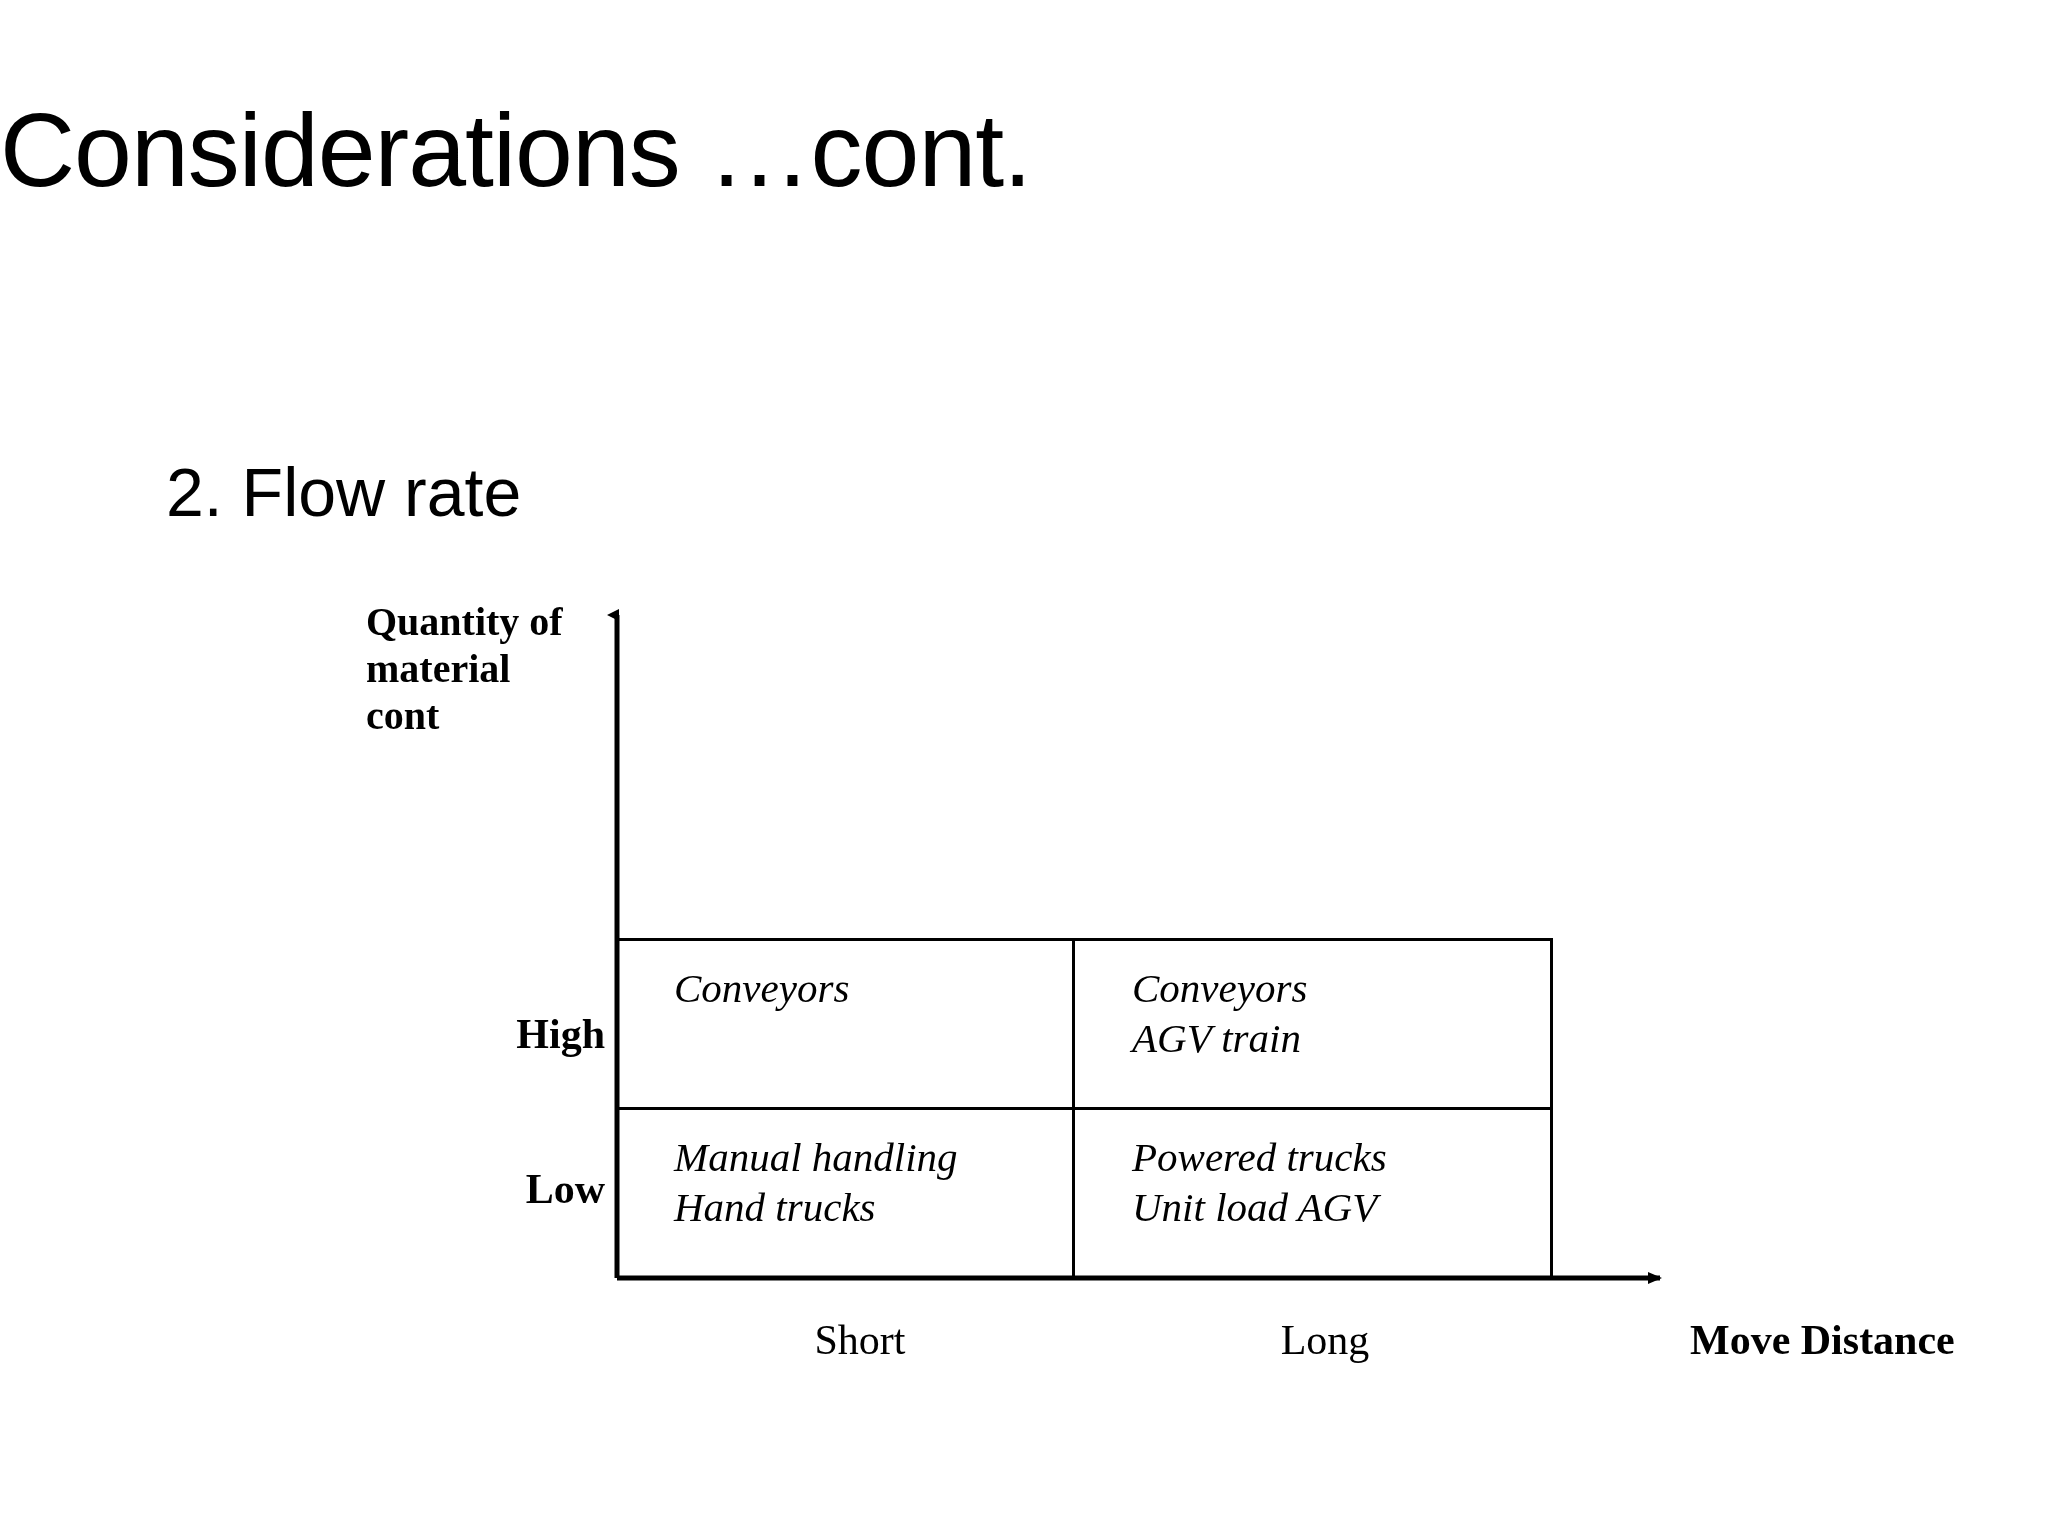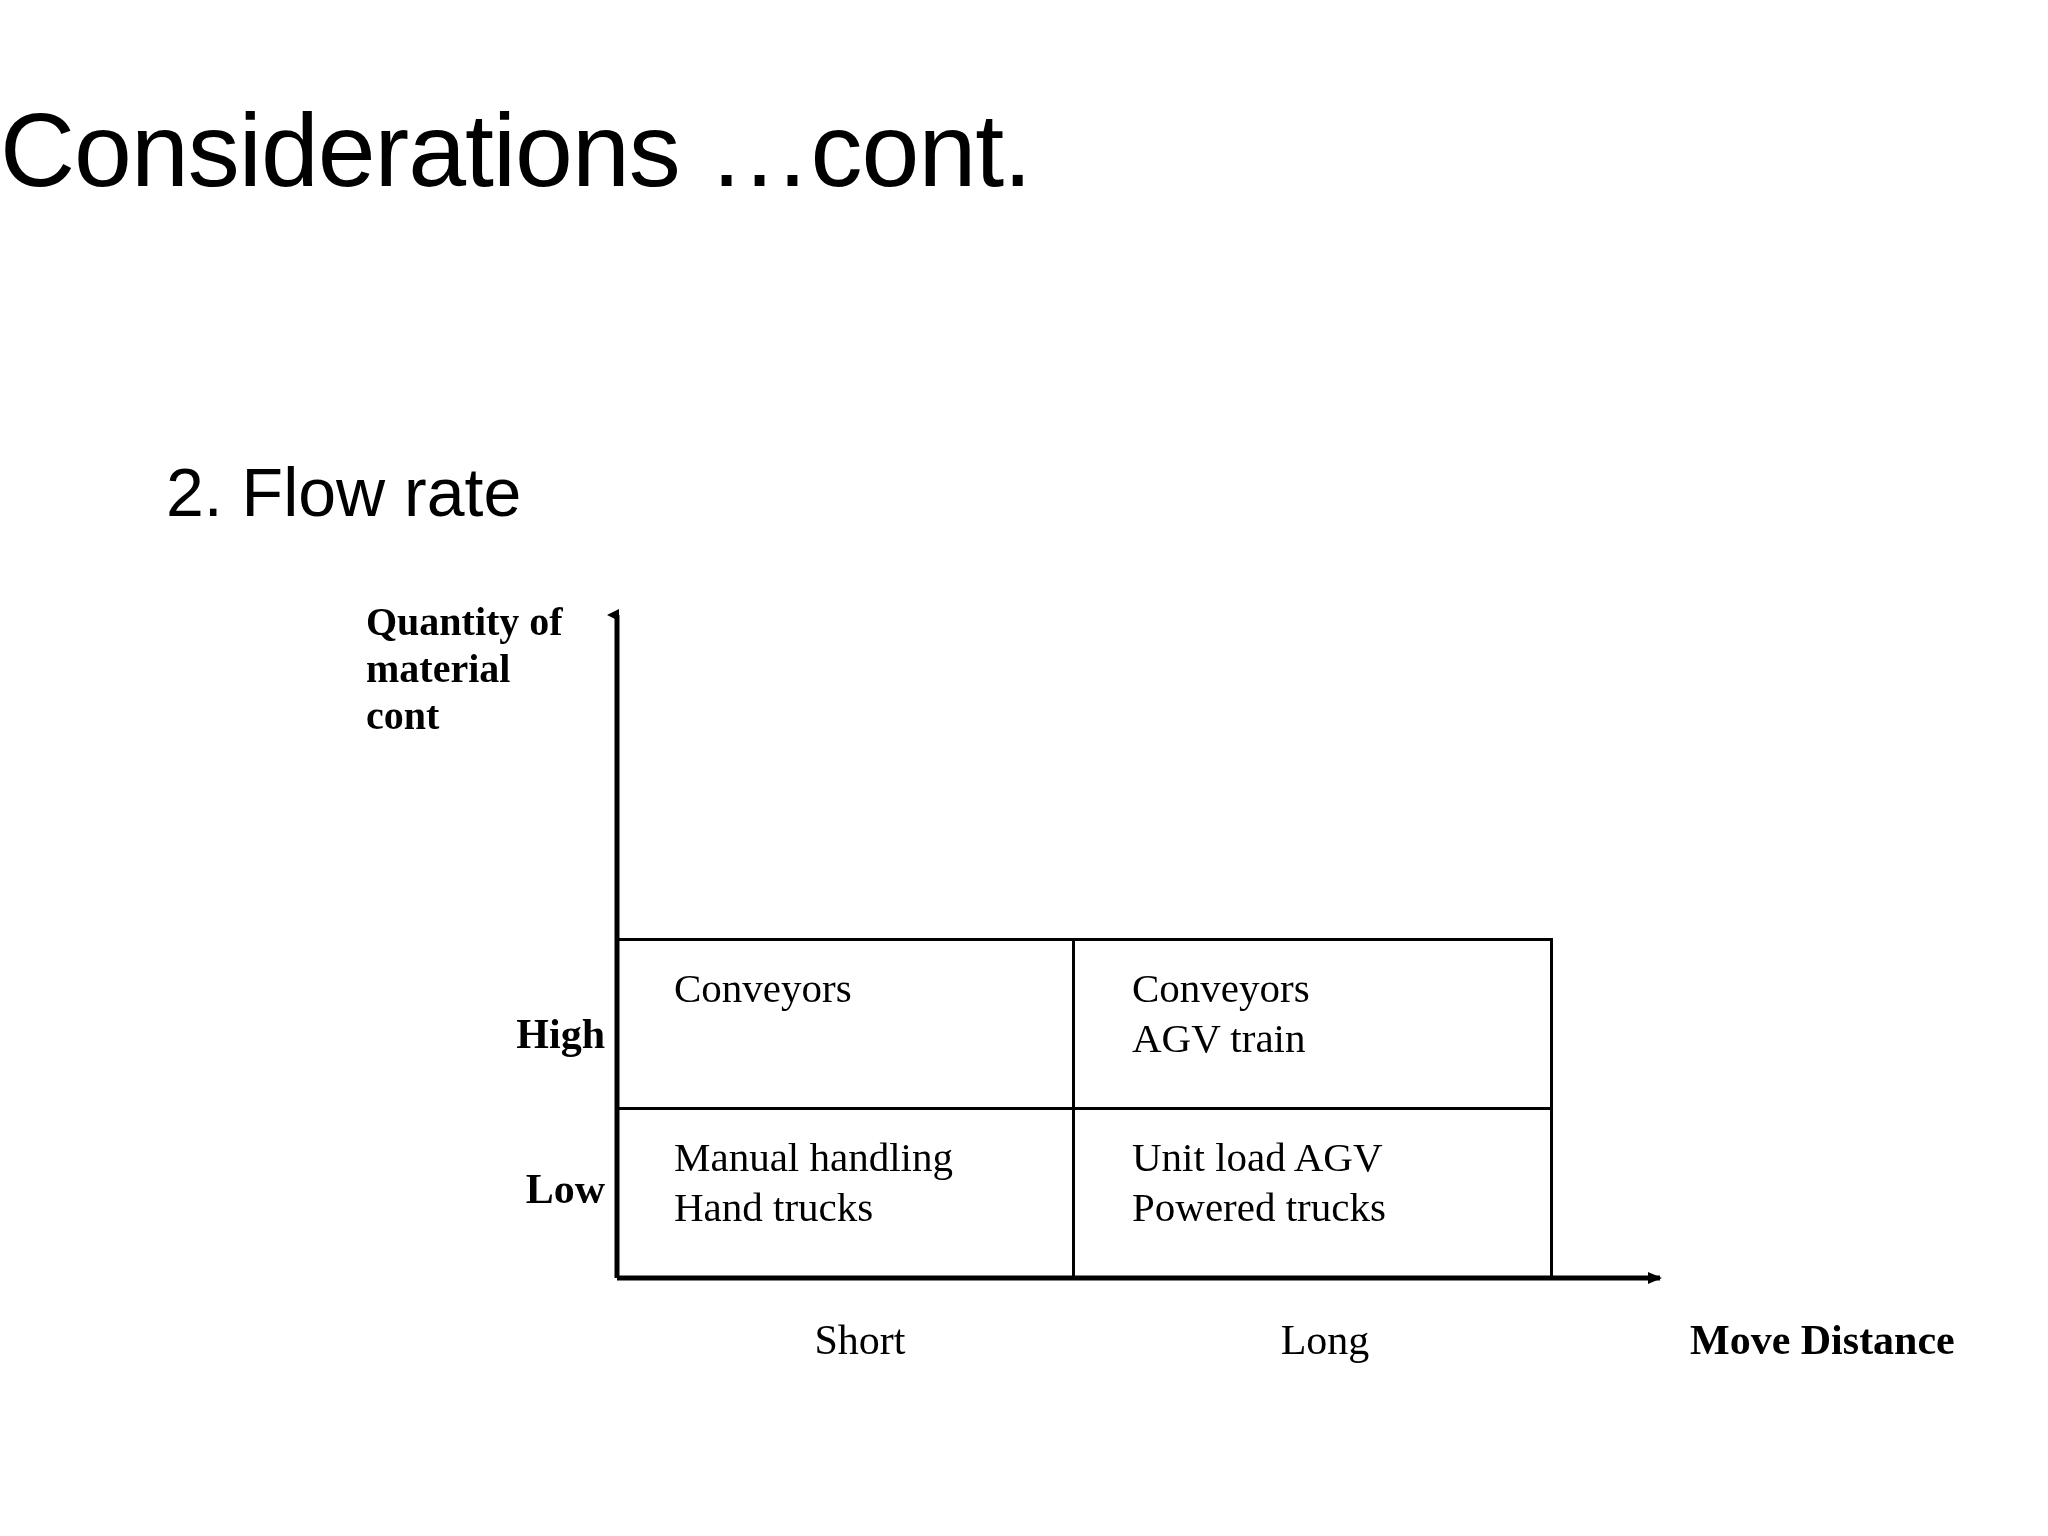--- a/index.html
+++ b/index.html
@@ -109,20 +109,21 @@
   }
   #matrix-row-high { border-bottom: 3px solid #000000; }
   .matrix-cell {
     box-sizing: border-box;
     padding: 22px 0 0 57px;
     font-family: "Liberation Serif", serif;
     font-size: 41px;
     font-weight: normal;
     line-height: 1.22;
     color: #000000;
+    font-style: italic;
   }
   .matrix-cell.col-short { width: 458px; border-right: 3px solid #000000; }
   .matrix-cell.col-long  { width: 475px; }
   .matrix-cell .ln { display: block; white-space: nowrap; }
 
   
   .x-tick-label {
     position: absolute;
     font-family: "Liberation Serif", serif;
     font-weight: normal;
@@ -189,22 +190,22 @@
         <span class="ln">AGV train</span>
       </div>
     </div>
 
     <div class="matrix-row" id="matrix-row-low">
       <div class="matrix-cell col-short">
         <span class="ln">Manual handling</span>
         <span class="ln">Hand trucks</span>
       </div>
       <div class="matrix-cell col-long">
+        <span class="ln">Powered trucks</span>
         <span class="ln">Unit load AGV</span>
-        <span class="ln">Powered trucks</span>
       </div>
     </div>
 
   </div>
 
   <div class="x-tick-label" id="x-tick-short">Short</div>
   <div class="x-tick-label" id="x-tick-long">Long</div>
 
   <div id="x-axis-title">Move Distance</div>
 

